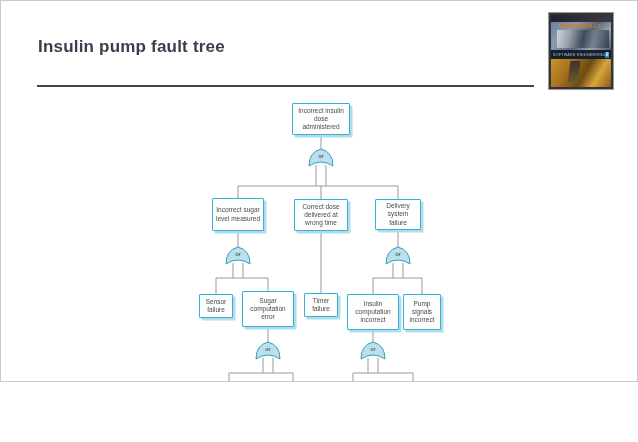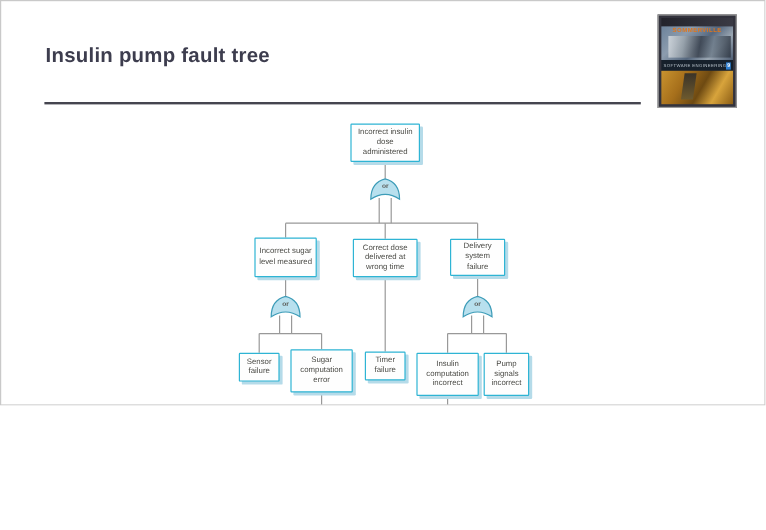--- a/index.html
+++ b/index.html
@@ -1,16 +1,16 @@
 <!DOCTYPE html>
 <html><head>
 <meta charset="utf-8">
 <style>
   html,body{margin:0;padding:0;background:#fff;font-family:"Liberation Sans",sans-serif;}
-  #slide{position:relative;width:638px;height:338px;background:#ffffff;border:1px solid #c9c9c9;box-sizing:border-box;overflow:hidden;}
+  #slide{position:relative;width:638px;height:382px;background:#ffffff;border:1px solid #c9c9c9;box-sizing:border-box;overflow:hidden;}
 
   
   .slide-title{position:absolute;left:37px;top:36px;font-size:17px;font-weight:bold;color:#3d3d4e;letter-spacing:.2px;}
   .title-rule{position:absolute;left:36px;top:84px;width:497px;height:2px;background:#45454f;}
 
   
   .book{position:absolute;left:547px;top:11px;width:66px;height:78px;background:#33333d;border:1px solid #9a9a9a;box-sizing:border-box;padding:2px;}
   .book-inner{width:100%;height:100%;display:flex;flex-direction:column;overflow:hidden;}
   .book-top{height:7px;background:linear-gradient(90deg,#23232b,#3a3a44);}
   .book-mid{flex:0 0 28px;background:linear-gradient(135deg,#6d839b 0%,#8c9cae 30%,#55677e 55%,#9aa6b2 75%,#4c5c72 100%);position:relative;}

